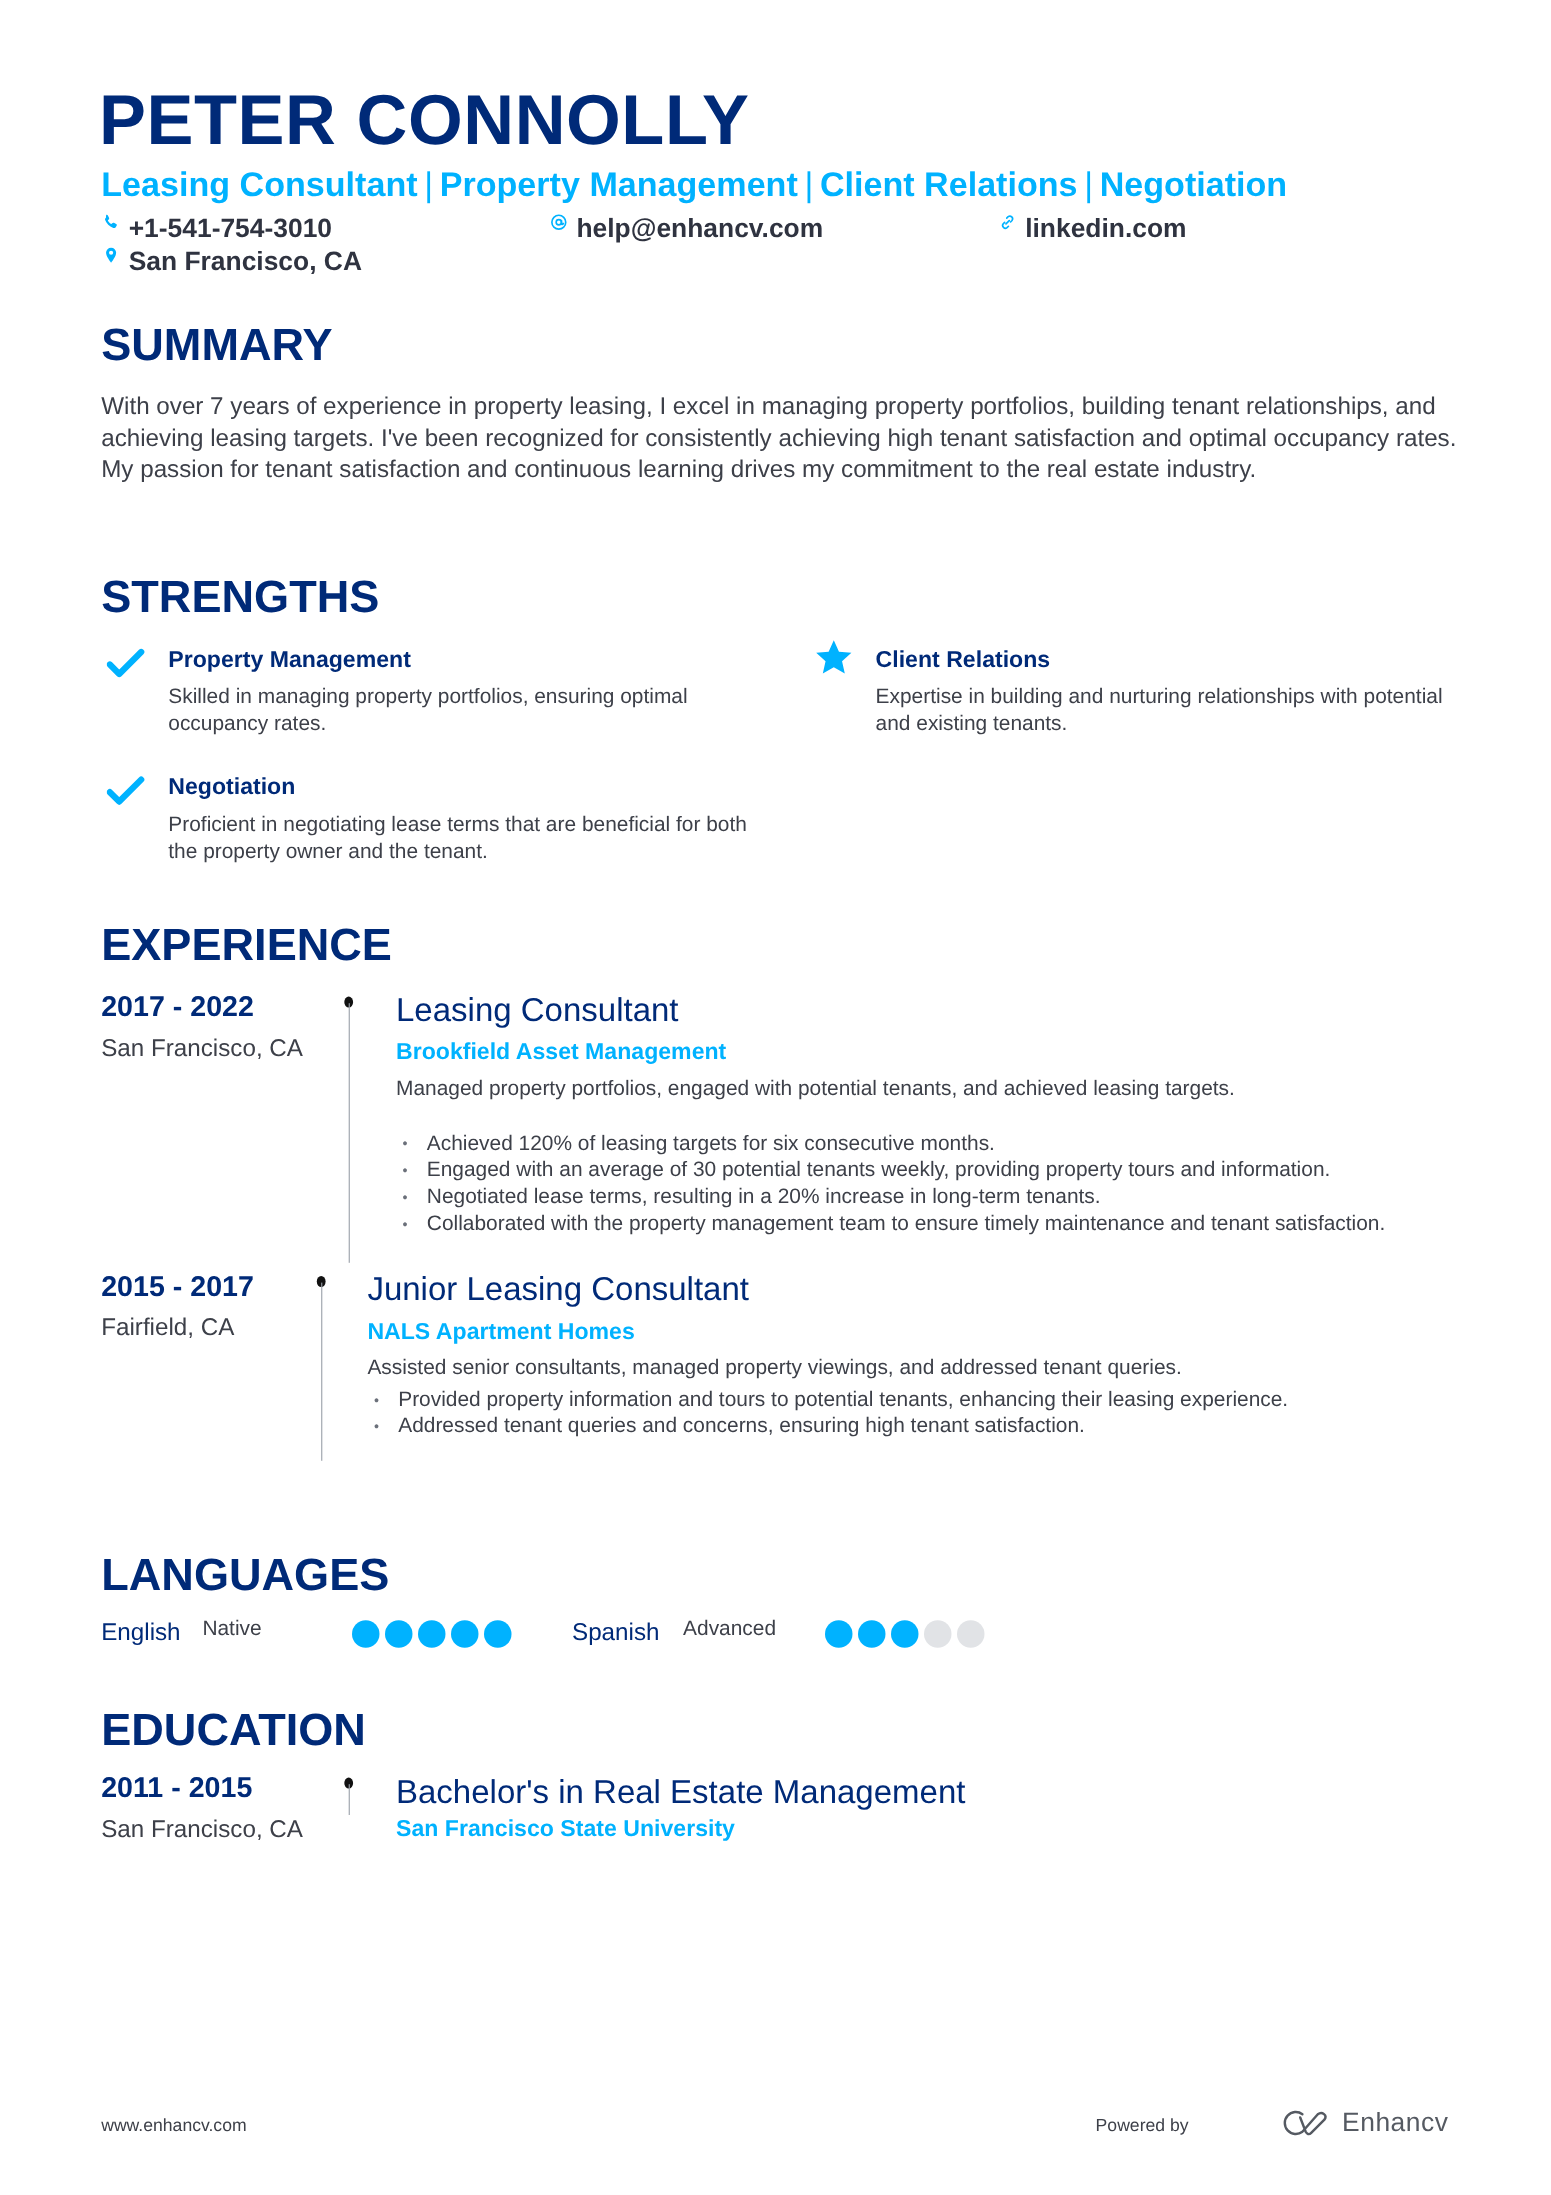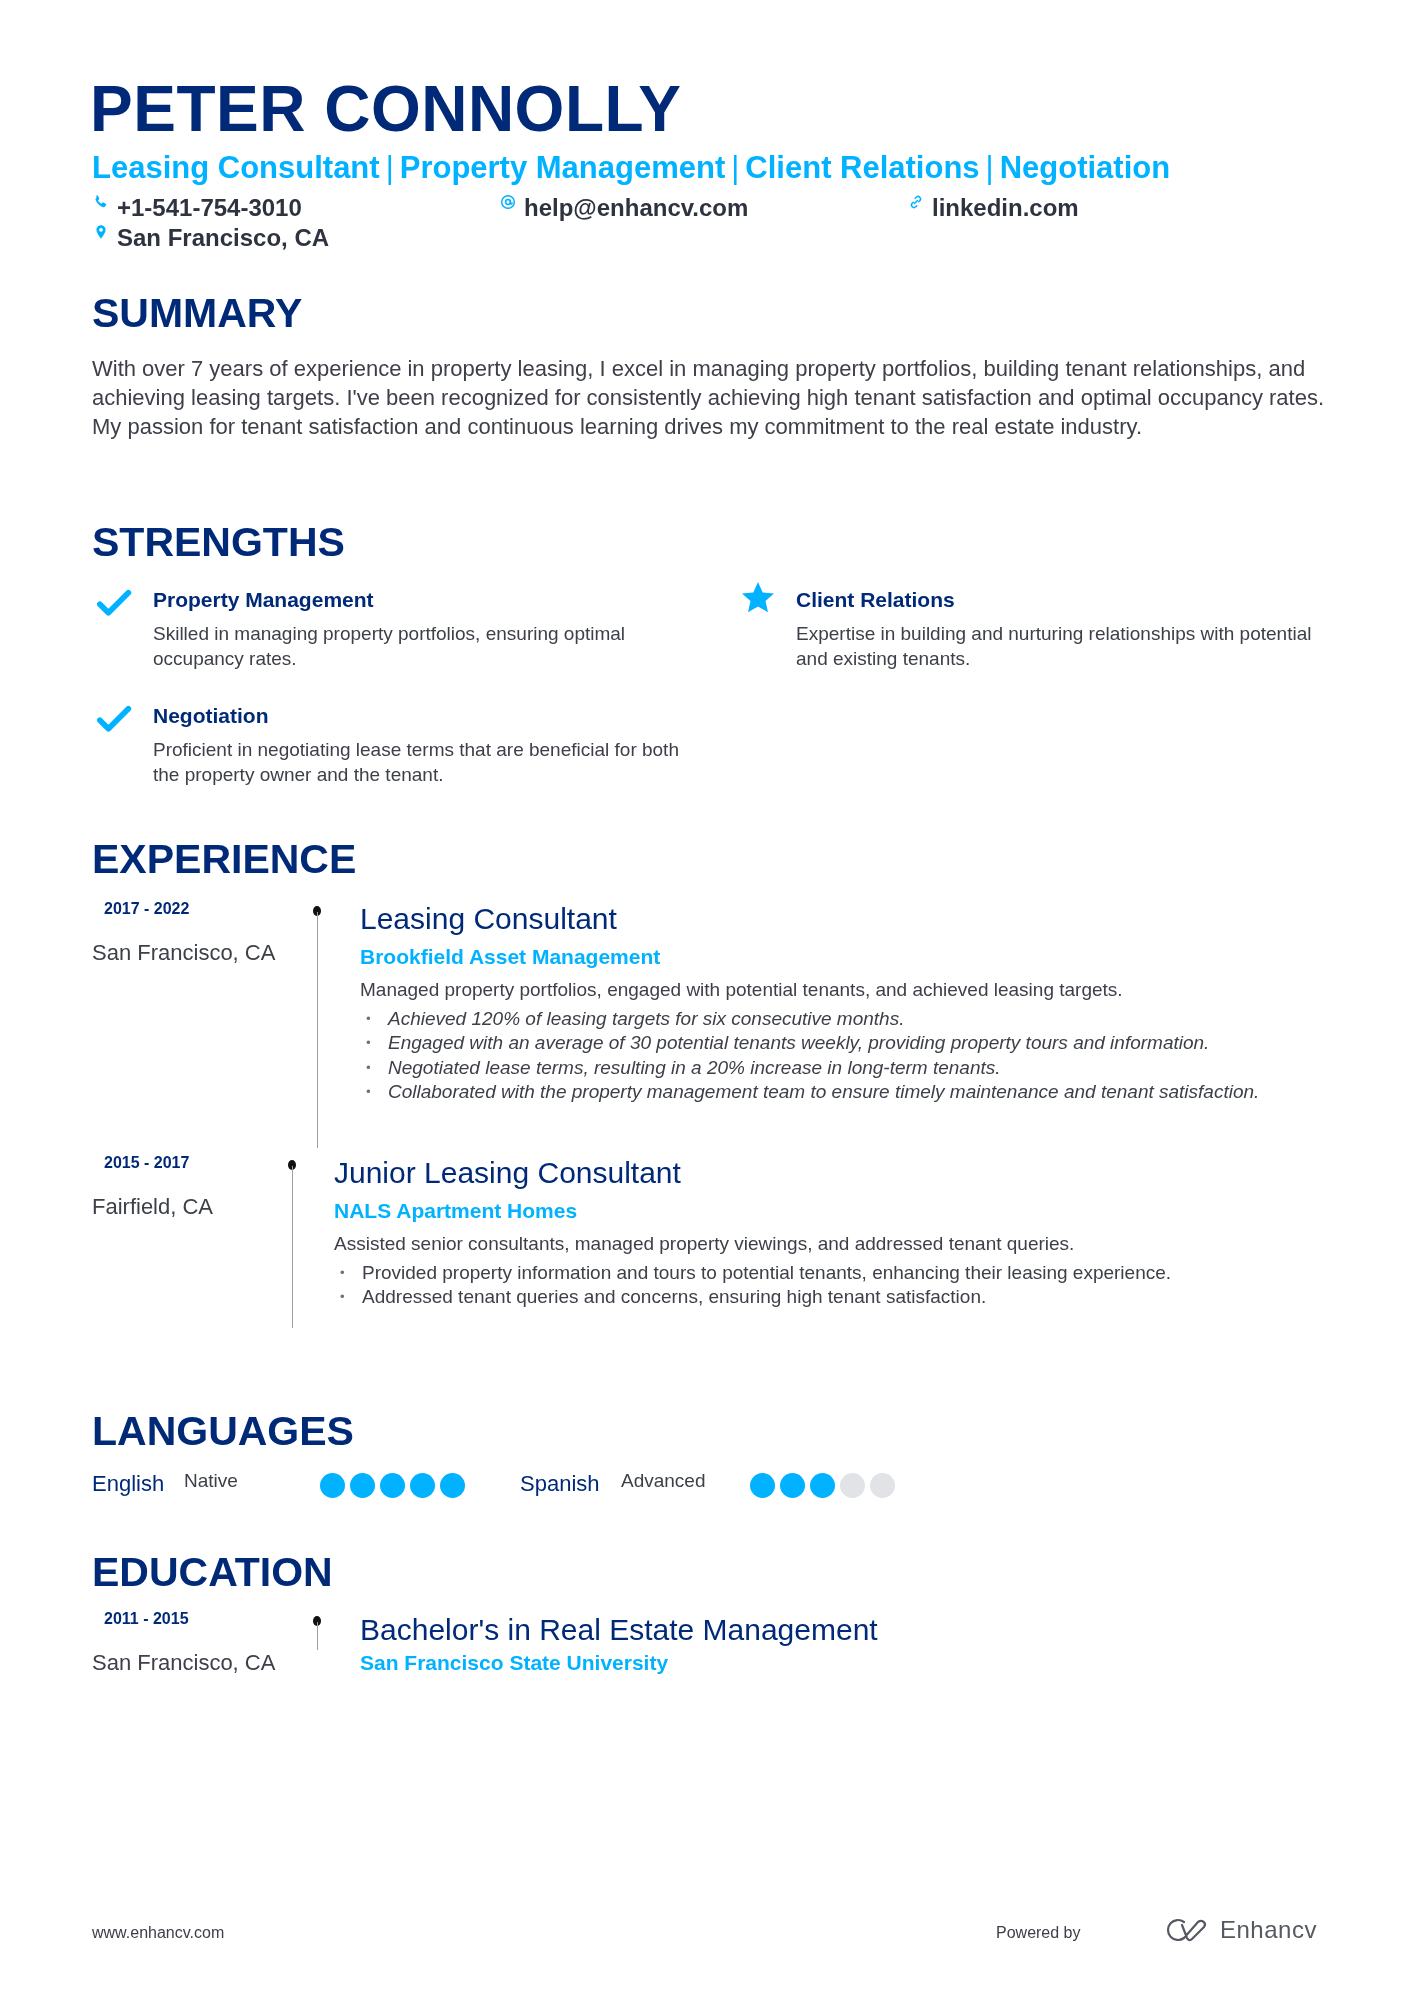--- a/index.html
+++ b/index.html
@@ -16,21 +16,21 @@
 
   .section-title { left: 92px; font-size: 41px; font-weight: 700; color: #002a78; }
 
   .summary { left: 92px; top: 354px; width: 1250px; font-size: 22px; line-height: 29px; color: #3d4049; white-space: normal; }
 
   .strength { position: absolute; width: 560px; }
   .strength .icon { position: absolute; left: 0; top: 0; width: 36px; height: 36px; }
   .strength .s-title { position: absolute; left: 56px; top: 0; font-size: 21px; font-weight: 700; color: #002a78; white-space: nowrap; }
   .strength .s-desc { position: absolute; left: 56px; top: 34px; width: 540px; font-size: 19px; line-height: 24.5px; color: #3d4049; }
 
-  .date { font-size: 16px; font-weight: 700; color: #002a78; margin-left: 12px; }
+  .date { font-size: 26px; font-weight: 700; color: #002a78; }
   .loc { font-size: 22px; color: #3d4049; }
   .tl-line { position: absolute; width: 1px; background: #9aa0a8; }
   .tl-dot { position: absolute; width: 8px; height: 10px; border-radius: 50%; background: #111; }
   .job-title { font-size: 30px; color: #002a78; }
   .company { font-size: 21px; font-weight: 700; color: #00b2ff; }
   .job-desc { font-size: 19px; color: #3d4049; }
   .bullets { position: absolute; list-style: none; font-size: 19px; line-height: 24.3px; color: #3d4049; }
   .bullets li { position: relative; padding-left: 28px; white-space: nowrap; }
   .bullets li::before { content: "•"; position: absolute; left: 6px; top: 0; font-size: 13px; color: #6b707a; }
   .bullets li.wrap { white-space: normal; width: 900px; }
@@ -110,21 +110,21 @@
 
 <div class="abs section-title" style="top:836px;">EXPERIENCE</div>
 
 <div class="abs date" style="left:92px; top:900px;">2017 - 2022</div>
 <div class="abs loc" style="left:92px; top:940px;">San Francisco, CA</div>
 <div class="tl-dot" style="left:313px; top:906px;"></div>
 <div class="tl-line" style="left:317px; top:912px; height:236px;"></div>
 <div class="abs job-title" style="left:360px; top:902px;">Leasing Consultant</div>
 <div class="abs company" style="left:360px; top:945px;">Brookfield Asset Management</div>
 <div class="abs job-desc" style="left:360px; top:979px;">Managed property portfolios, engaged with potential tenants, and achieved leasing targets.</div>
-<ul class="bullets" style="left:360px; top:1007px;font-style:italic;">
+<ul class="bullets" style="left:360px; top:1028px;">
   <li>Achieved 120% of leasing targets for six consecutive months.</li>
   <li>Engaged with an average of 30 potential tenants weekly, providing property tours and information.</li>
   <li>Negotiated lease terms, resulting in a 20% increase in long-term tenants.</li>
   <li class="wrap">Collaborated with the property management team to ensure timely maintenance and tenant satisfaction.</li>
 </ul>
 
 <div class="abs date" style="left:92px; top:1154px;">2015 - 2017</div>
 <div class="abs loc" style="left:92px; top:1194px;">Fairfield, CA</div>
 <div class="tl-dot" style="left:288px; top:1160px;"></div>
 <div class="tl-line" style="left:292px; top:1166px; height:162px;"></div>

